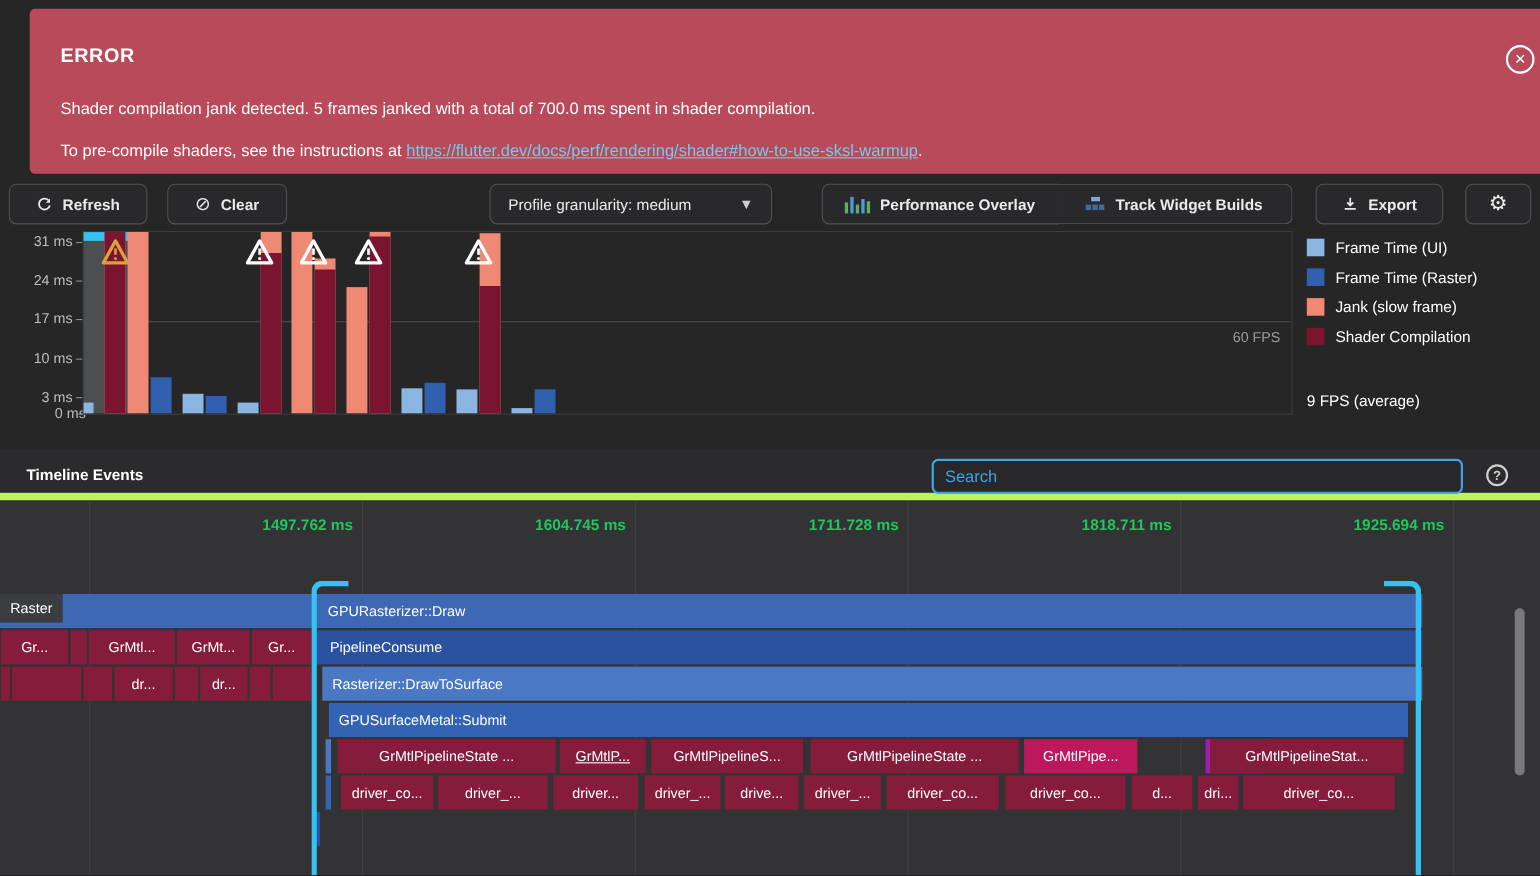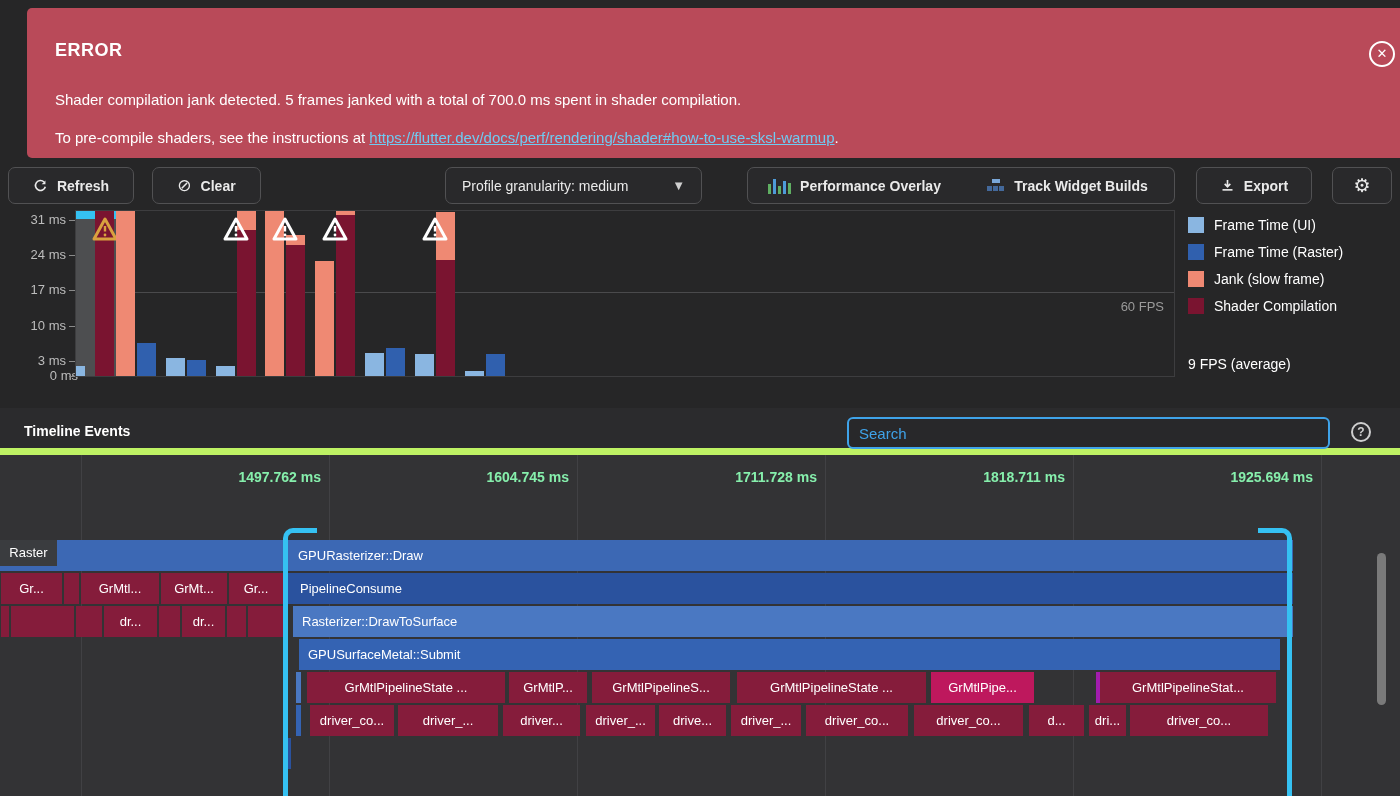--- a/index.html
+++ b/index.html
@@ -45,21 +45,21 @@
   .tl-header{position:absolute;left:0;top:0;width:100%;height:47px;background:#2b2b2d;border-bottom:7px solid #bef264;}
   .tl-title{position:absolute;left:24px;top:15px;font-size:14px;font-weight:bold;}
   .tl-search{position:absolute;left:847px;top:9px;width:483px;height:32px;background:#28282a;
        border:2px solid #3fa3e9;border-radius:6px;color:#3fa3e9;font-size:15px;padding:0 10px;outline:none;
        font-family:"Liberation Sans","DejaVu Sans",sans-serif;}
   .tl-search::placeholder{color:#3fa3e9;opacity:1;}
   .tl-help{position:absolute;left:1351px;top:14px;width:20px;height:20px;border:2px solid #cfcfcf;border-radius:50%;
        color:#cfcfcf;font-size:12px;font-weight:bold;text-align:center;line-height:17px;cursor:pointer;}
   .tl-body{position:absolute;left:0;top:47px;width:1400px;height:341px;background:#333335;overflow:hidden;}
   .gridline{position:absolute;top:0;bottom:0;width:1px;background:#414144;}
-  .tstamp{position:absolute;top:14px;font-size:14px;font-weight:bold;color:#86efac;}
+  .tstamp{position:absolute;top:14px;font-size:14px;font-weight:bold;color:#22c55e;}
   .frow{position:absolute;left:0;width:1400px;height:31px;}
   .fseg{position:absolute;top:0;height:31px;font-size:13px;color:#fff;line-height:31px;overflow:hidden;
         white-space:nowrap;text-align:center;cursor:pointer;}
   .fseg.leftpad{text-align:left;}
   .raster-label{position:absolute;left:0px;top:85px;width:57px;height:26px;background:#3a3c3f;color:#fff;
         font-size:13px;text-align:center;line-height:26px;z-index:5;}
   .bracket-l{position:absolute;left:283px;top:73px;bottom:-6px;width:34px;border-left:5px solid #35C1F2;
         border-top:5px solid #35C1F2;border-top-left-radius:10px;z-index:4;}
   .bracket-r{position:absolute;left:1258px;top:73px;bottom:-6px;width:34px;border-right:5px solid #35C1F2;
         border-top:5px solid #35C1F2;border-top-right-radius:10px;z-index:4;}
@@ -265,21 +265,21 @@
           <div class="fseg" style="left: 227px; width: 19px; background: rgb(133, 28, 59);"></div>
           <div class="fseg" style="left: 248px; width: 35px; background: rgb(133, 28, 59);"></div>
           <div class="fseg leftpad" style="left: 293px; width: 1000px; background: rgb(74, 120, 194); padding-left: 9px;">Rasterizer::DrawToSurface</div>
         </div>
         <div class="frow" style="top: 184px;">
           <div class="fseg leftpad" style="left: 299px; width: 981px; background: rgb(52, 99, 179); padding-left: 9px;">GPUSurfaceMetal::Submit</div>
         </div>
         <div class="frow" style="top: 217px;">
           <div class="fseg" style="left: 296px; width: 5px; background: rgb(74, 120, 194);"></div>
           <div class="fseg" style="left: 307px; width: 198px; background: rgb(133, 28, 59);">GrMtlPipelineState ...</div>
-          <div class="fseg" style="left: 509px; width: 78px; background: rgb(133, 28, 59);">GrMtlP...</div>
+          <div class="fseg" style="left: 509px; width: 78px; background: rgb(133, 28, 59); text-decoration: underline;">GrMtlP...</div>
           <div class="fseg" style="left: 592px; width: 138px; background: rgb(133, 28, 59);">GrMtlPipelineS...</div>
           <div class="fseg" style="left: 737px; width: 189px; background: rgb(133, 28, 59);">GrMtlPipelineState ...</div>
           <div class="fseg" style="left: 931px; width: 103px; background: #be185d;">GrMtlPipe...</div>
           <div class="fseg" style="left: 1096px; width: 55px; background: #a21caf;">GrM...</div>
           <div class="fseg" style="left: 1100px; width: 176px; background: rgb(133, 28, 59);">GrMtlPipelineStat...</div>
         </div>
         <div class="frow" style="top: 250px;">
           <div class="fseg" style="left: 296px; width: 5px; background: rgb(52, 99, 179);"></div>
           <div class="fseg" style="left: 310px; width: 84px; background: rgb(133, 28, 59);">driver_co...</div>
           <div class="fseg" style="left: 398px; width: 100px; background: rgb(133, 28, 59);">driver_...</div>

